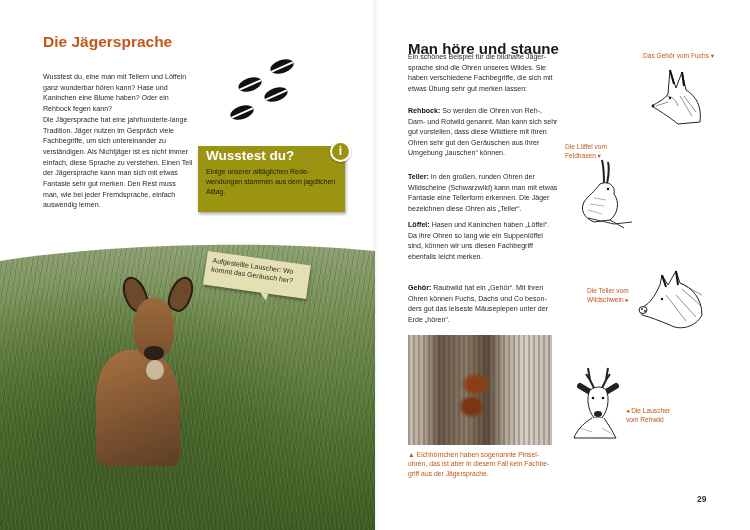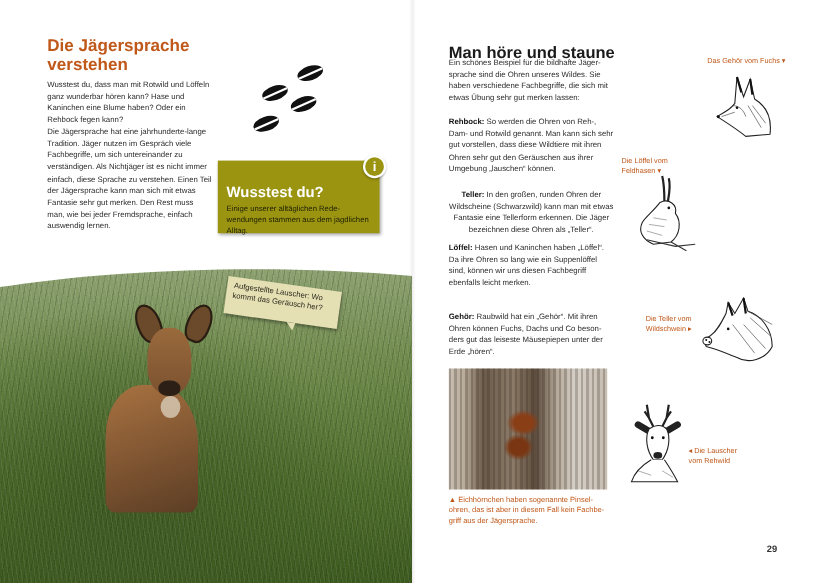--- a/index.html
+++ b/index.html
@@ -14,21 +14,21 @@
   .title { position: absolute; left: 43px; top: 33px; font-family: "Liberation Sans", sans-serif;
     font-weight: bold; font-size: 15.5px; line-height: 18px; color: #c0581a; }
   .intro { position: absolute; left: 43px; top: 72px; width: 150px; font-family: "Liberation Sans", sans-serif;
     font-size: 7.1px; line-height: 10.7px; color: #2a2a2a; }
 
   .seeds { position: absolute; left: 226px; top: 58px; width: 90px; height: 70px; }
   .seed { position: absolute; width: 24px; height: 13px; background: #111; border-radius: 50%; overflow: hidden; transform: rotate(-18deg); }
   .seed::after { content: ""; position: absolute; left: 0; top: 5.5px; width: 24px; height: 1.6px; background: #fff; transform: rotate(-6deg); }
 
   .info-box { position: absolute; left: 198px; top: 146px; width: 147px; height: 66px; background: #9a9411;
-    box-shadow: 1px 2px 3px rgba(0,0,0,0.35); padding: 21px 8px; }
+    box-shadow: 1px 2px 3px rgba(0,0,0,0.35); padding: 2px 8px; }
   .info-title { font-family: "Liberation Sans", sans-serif; font-weight: bold; font-size: 13.5px; color: #fff; line-height: 16px; }
   .info-body { margin-top: 3px; font-family: "Liberation Sans", sans-serif; font-size: 7px; line-height: 10px; color: #1e1e05; }
   .info-badge { position: absolute; left: 330px; top: 141px; width: 21px; height: 21px; border-radius: 50%;
     background: #9a9411; border: 2.5px solid #fff; color: #fff; font-family: "Liberation Sans", sans-serif; font-weight: bold;
     font-size: 12px; line-height: 16px; text-align: center; box-shadow: 0 1px 2px rgba(0,0,0,0.3); }
 
   .grass-photo { position: absolute; left: 0; top: 243px; width: 375px; height: 287px;
     background:
       repeating-linear-gradient(82deg, rgba(255,255,255,0.07) 0 1px, transparent 1px 4px),
       repeating-linear-gradient(100deg, rgba(20,40,10,0.18) 0 1px, transparent 1px 5px),
@@ -49,21 +49,21 @@
   .speech { position: absolute; left: 205px; top: 258px; width: 104px; height: 34px; background: #e5dfb4;
     transform: rotate(8deg); box-shadow: 1px 2px 3px rgba(0,0,0,0.35); padding: 4px 6px;
     font-family: "Liberation Sans", sans-serif; font-size: 7px; line-height: 9px; color: #2b2b1d; }
   .speech::after { content: ""; position: absolute; left: 58px; bottom: -7px; border-left: 6px solid transparent; border-right: 2px solid transparent; border-top: 7px solid #e5dfb4; }
 
   .r-heading { position: absolute; left: 408px; top: 40px; font-family: "Liberation Sans", sans-serif; font-weight: bold; font-size: 15px; color: #1a1a1a; }
   .r-text { position: absolute; left: 408px; width: 150px; font-family: "Liberation Sans", sans-serif; font-size: 7.1px; line-height: 10.6px; color: #2a2a2a; }
   .r-text b { font-weight: bold; color: #111; }
   .r-intro { top: 52px; }
   .r-lauscher { top: 106px; }
-  .r-teller { top: 172px; text-align: center; }
+  .r-teller { top: 172px; }
   .r-loeffel { top: 220px; }
   .r-gehoer { top: 283px; }
 
   .squirrel-photo { position: absolute; left: 408px; top: 335px; width: 144px; height: 110px;
     background:
       radial-gradient(ellipse at 47% 45%, #8a3e16 0%, #8a3e16 8%, transparent 14%),
       radial-gradient(ellipse at 44% 65%, #7a3612 0%, #7a3612 7%, transparent 12%),
       repeating-linear-gradient(90deg, rgba(50,40,30,0.25) 0 2px, transparent 2px 5px),
       linear-gradient(to right, #c8bfb2 0%, #b8ab9a 10%, #6b5a4a 22%, #8c7b68 40%, #5e4d3e 55%, #b4a898 68%, #d6d0c8 80%, #c7bdb1 100%); }
   .caption { position: absolute; left: 408px; top: 450px; width: 150px; font-family: "Liberation Sans", sans-serif;
@@ -79,25 +79,24 @@
   .page-num { position: absolute; left: 697px; top: 494px; font-family: Liberation Sans, sans-serif; font-weight: bold; font-size: 8.5px; color: #333; }
 </style>
 </head>
 <body>
 
 <div class="spread">
 
   <div class="page-left">
     <div class="title">
       <div>Die Jägersprache</div>
-      <div>verstehen</div>
     </div>
 
     <div class="intro">
-      <p>Wusstest du, dass man mit Rotwild und Löffeln ganz wunderbar hören kann? Hase und Kaninchen eine Blume haben? Oder ein Rehbock fegen kann?</p>
+      <p>Wusstest du, eine man mit Tellern und Löffeln ganz wunderbar hören kann? Hase und Kaninchen eine Blume haben? Oder ein Rehbock fegen kann?</p>
       <p>Die Jägersprache hat eine jahrhunderte-lange Tradition. Jäger nutzen im Gespräch viele Fachbegriffe, um sich untereinander zu verständigen. Als Nichtjäger ist es nicht immer einfach, diese Sprache zu verstehen. Einen Teil der Jägersprache kann man sich mit etwas Fantasie sehr gut merken. Den Rest muss man, wie bei jeder Fremdsprache, einfach auswendig lernen.</p>
     </div>
 
     <div class="seeds">
       <div class="seed" style="left:44px;top:2px;"></div>
       <div class="seed" style="left:12px;top:20px;"></div>
       <div class="seed" style="left:38px;top:30px;"></div>
       <div class="seed" style="left:4px;top:48px;"></div>
     </div>
 

